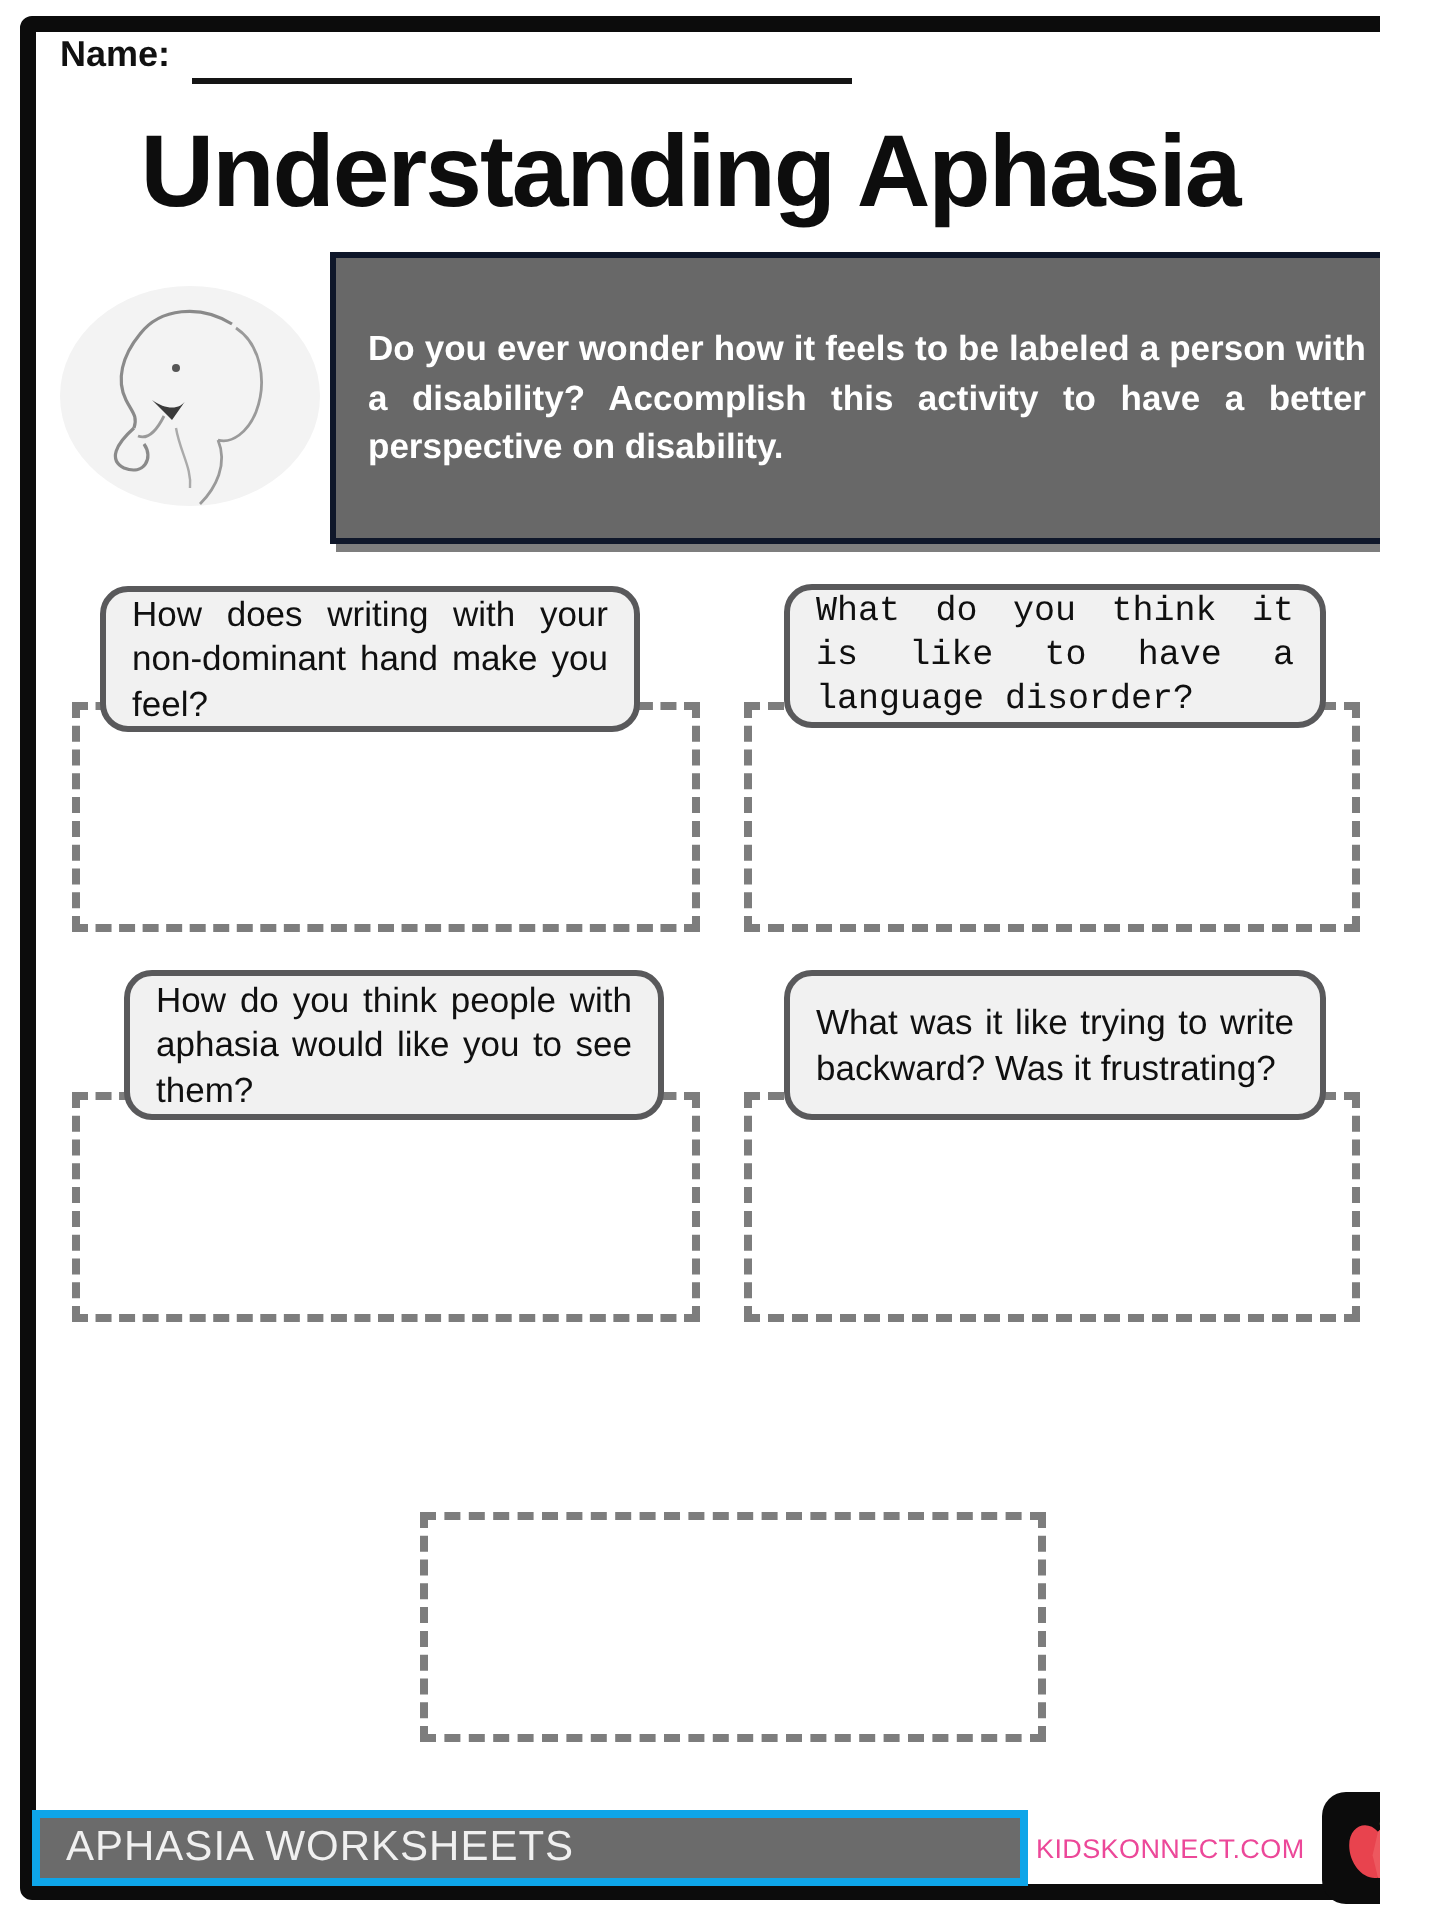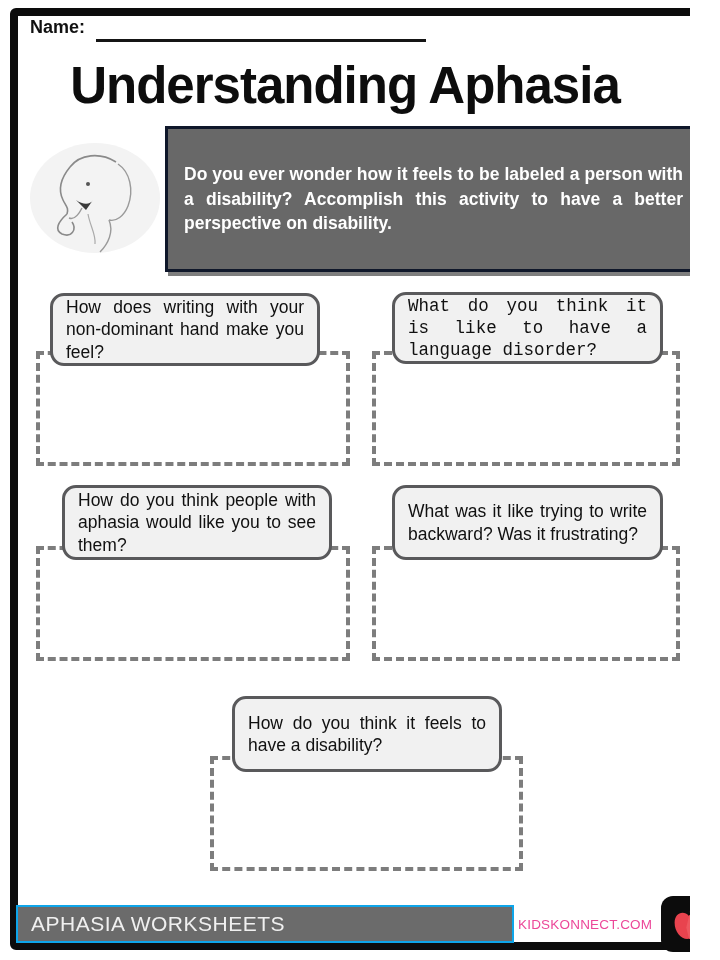--- a/index.html
+++ b/index.html
@@ -74,21 +74,21 @@
   }
   .b1 { left:50px;  top:293px; width:270px; height:73px; }
   .b2 { left:392px; top:292px; width:271px; height:72px;font-family:Liberation Mono, monospace; }
   .b3 { left:62px;  top:485px; width:270px; height:75px; }
   .b4 { left:392px; top:485px; width:271px; height:75px; }
   .b5 { left:232px; top:696px; width:270px; height:76px; }
   .footer-bar {
     position:absolute; left:16px; top:905px;
     width:498px; height:38px;
     background:#6b6b6b;
-    border:2px solid #0ea5e9;
+    border:4px solid #0ea5e9;
     display:flex; align-items:center;
     padding-left:13px;
   }
   .footer-bar span {
     color:#f0f0f0; font-size:21px; letter-spacing:0.5px;
   }
   .site-label {
     position:absolute; left:518px; top:917px; width:138px;
     text-align:left; font-size:13.5px; color:#ec4899;
     letter-spacing:0.2px;
@@ -142,23 +142,20 @@
   </div>
   <div class="bubble b2">
     <p>What do you think it is like to have a language disorder?</p>
   </div>
   <div class="bubble b3">
     <p>How do you think people with aphasia would like you to see them?</p>
   </div>
   <div class="bubble b4">
     <p>What was it like trying to write backward? Was it frustrating?</p>
   </div>
-  <div class="bubble b5">
-    <p>How do you think it feels to have a disability?</p>
-  </div>
 
   <div class="footer-bar">
     <span>APHASIA WORKSHEETS</span>
   </div>
 
   <div class="site-label">KIDSKONNECT.COM</div>
 
   <div class="apple-tile">
     <svg width="36" height="40" viewBox="0 0 40 44">
       <path d="M21,9 C21,4 25,1 28,2 C28.5,6 25,10 21,9 Z" fill="#b6cf3f"></path>

